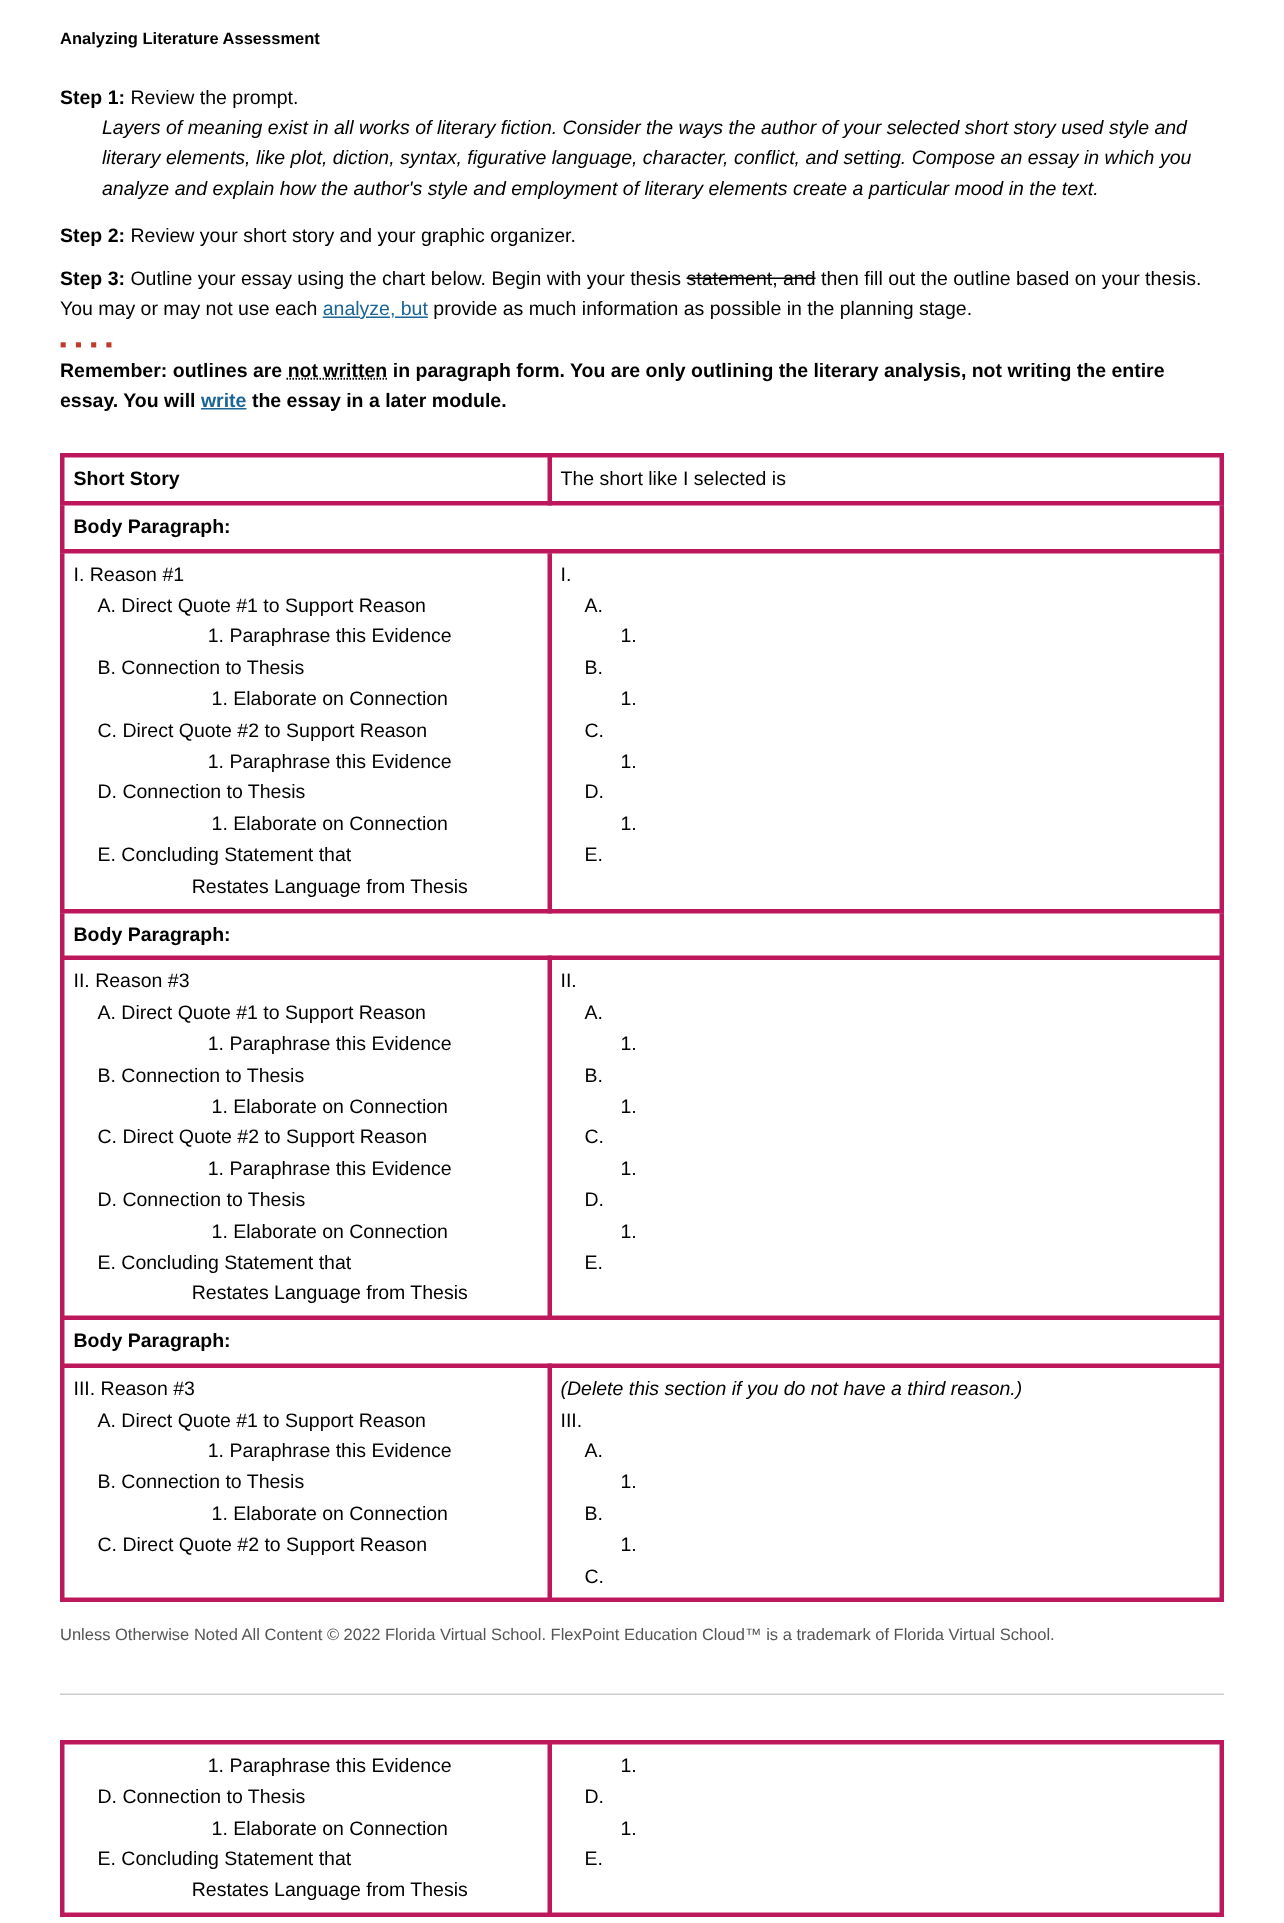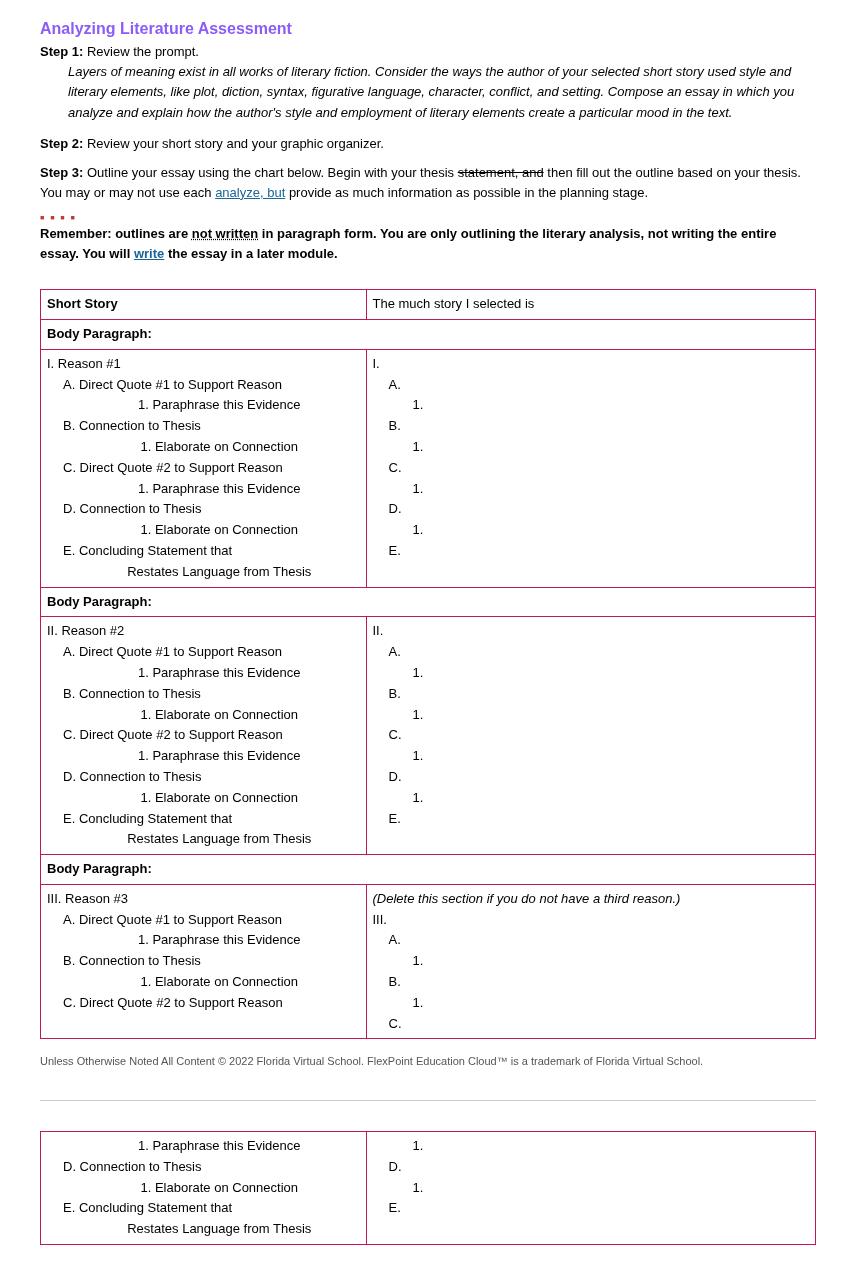--- a/index.html
+++ b/index.html
@@ -5,24 +5,24 @@
     * { box-sizing: border-box; margin: 0; padding: 0; }
     body {
       font-family: Arial, sans-serif;
       font-size: 13px;
       background: #fff;
       color: #000;
       padding: 20px 40px;
       max-width: 856px;
     }
     h1.title {
-      color: #8b5cf6;
-      font-size: 16px;
-      font-weight: bold;
-      margin-bottom: 4px;
+      color: #000000;
+      font-size: 11px;
+      font-weight: bold;
+      margin-bottom: 23px;
     }
     .step {
       margin-bottom: 10px;
       line-height: 1.5;
     }
     .step-label {
       font-weight: bold;
     }
     .prompt-block {
       margin-left: 28px;
@@ -47,21 +47,21 @@
       text-decoration-style: dotted;
     }
     
     table.outline-table {
       width: 100%;
       border-collapse: collapse;
       margin-bottom: 14px;
       border: 1px solid #000;
     }
     table.outline-table td {
-      border: 1px solid #be185d;
+      border: 3px solid #be185d;
       vertical-align: top;
       padding: 4px 6px;
       line-height: 1.6;
     }
     table.outline-table .left-col {
       width: 42%;
     }
     table.outline-table .right-col {
       width: 58%;
     }
@@ -130,21 +130,21 @@
   <span>in paragraph form. You are only outlining the literary analysis, not writing the entire essay. You will</span>
   <span class="underline">write</span>
   <span>the essay in a later module.</span>
 </div>
 
 <table class="outline-table">
 
   <tbody>
       <tr>
     <td class="left-col section-header">Short Story</td>
-    <td class="right-col">The much story I selected is</td>
+    <td class="right-col">The short like I selected is</td>
   </tr>
 
 
   <tr>
     <td class="left-col section-header" colspan="2">Body Paragraph:</td>
   </tr>
   <tr>
     <td class="left-col">
       <div>I. Reason #1</div>
       <div class="indent1">A. Direct Quote #1 to Support Reason</div>
@@ -170,21 +170,21 @@
       <div style="padding-left:40px;">1.</div>
       <div style="padding-left:16px;">E.</div>
     </td>
   </tr>
 
   <tr>
     <td class="left-col section-header" colspan="2">Body Paragraph:</td>
   </tr>
   <tr>
     <td class="left-col">
-      <div>II. Reason #2</div>
+      <div>II. Reason #3</div>
       <div class="indent1">A. Direct Quote #1 to Support Reason</div>
       <div class="indent2">1. Paraphrase this Evidence</div>
       <div class="indent1">B. Connection to Thesis</div>
       <div class="indent2">1. Elaborate on Connection</div>
       <div class="indent1">C. Direct Quote #2 to Support Reason</div>
       <div class="indent2">1. Paraphrase this Evidence</div>
       <div class="indent1">D. Connection to Thesis</div>
       <div class="indent2">1. Elaborate on Connection</div>
       <div class="indent1">E. Concluding Statement that</div>
       <div class="indent2">Restates Language from Thesis</div>

